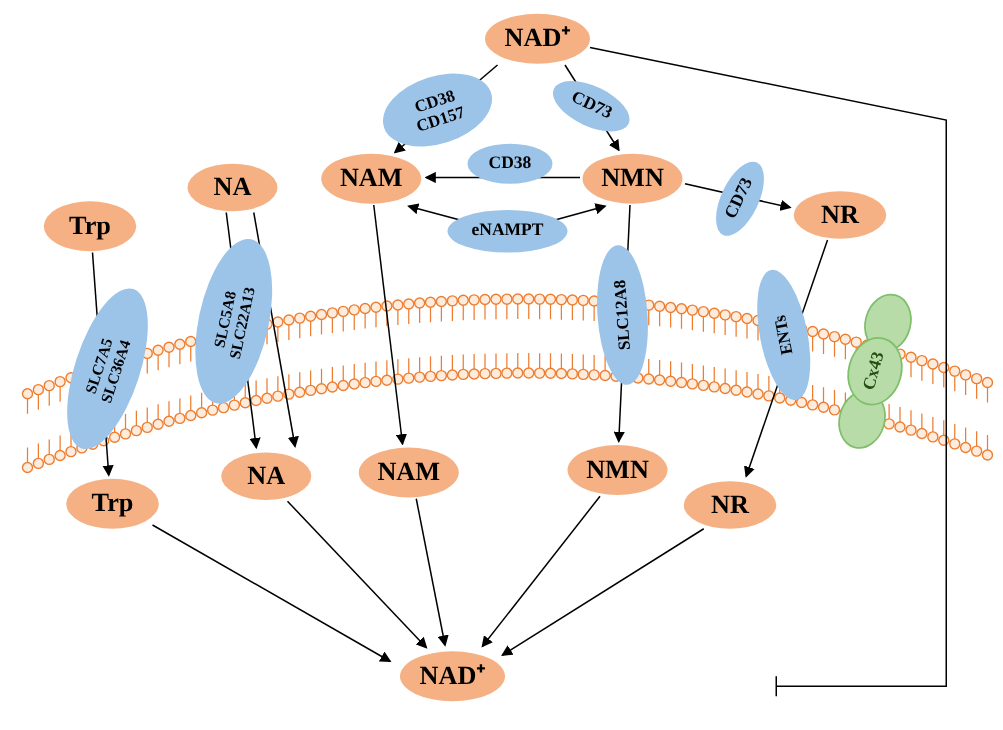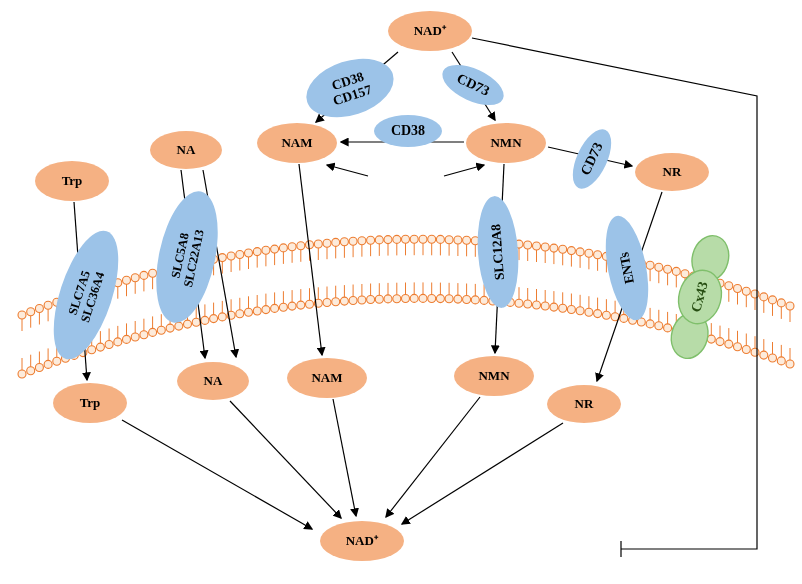--- a/index.html
+++ b/index.html
@@ -9,21 +9,21 @@
   }
   svg.layer{position:absolute;left:0;top:0;}
   #membrane circle{fill:#FDEBDB;stroke:#ED7D31;stroke-width:1.1;}
   #membrane line{stroke:#ED7D31;stroke-width:1;}
   .arrows line,.arrows path{stroke:#000;stroke-width:1.2;fill:none;}
   .node{
     position:absolute;border-radius:50%;
     display:flex;flex-direction:column;align-items:center;justify-content:center;
     text-align:center;line-height:1.12;z-index:3;
   }
-  .met{background:#F5B183;font-size:13px;}
+  .met{background:#F5B183;font-size:21px;}
   .enz{background:#9CC3E8;font-size:14px;}
   .enz.two{font-size:13.5px;}
   .trans{background:#9CC3E8;font-size:12.5px;}
   .trans.one{font-size:13.5px;}
   .cx43{position:absolute;z-index:3;}
   .cx43 .lbl{
     position:absolute;left:0;top:0;right:0;bottom:0;
     display:flex;align-items:center;justify-content:center;
     transform:rotate(-90deg);font-size:14px;color:#274E13;
   }
@@ -447,20 +447,23 @@
   <div class="node enz two" style="left:305px;top:61px;width:90px;height:54px;transform:rotate(-18deg);">
     <span>CD38</span>
     <span>CD157</span>
   </div>
   <div class="node enz" style="left:440px;top:69px;width:66px;height:32px;transform:rotate(25deg);">
     <span>CD73</span>
   </div>
   <div class="node enz" style="left:374px;top:115px;width:68px;height:32px;">
     <span>CD38</span>
   </div>
+  <div class="node enz" style="left:358px;top:168px;width:96px;height:34px;">
+    <span>eNAMPT</span>
+  </div>
   <div class="node enz" style="left:560px;top:144px;width:64px;height:30px;transform:rotate(-65deg);">
     <span>CD73</span>
   </div>
 
   <div class="node trans" style="left:19px;top:269px;width:134px;height:52px;transform:rotate(-72deg);">
     <span>SLC7A5</span>
     <span>SLC36A4</span>
   </div>
   <div class="node trans" style="left:120px;top:229px;width:134px;height:56px;transform:rotate(-78deg);">
     <span>SLC5A8</span>

